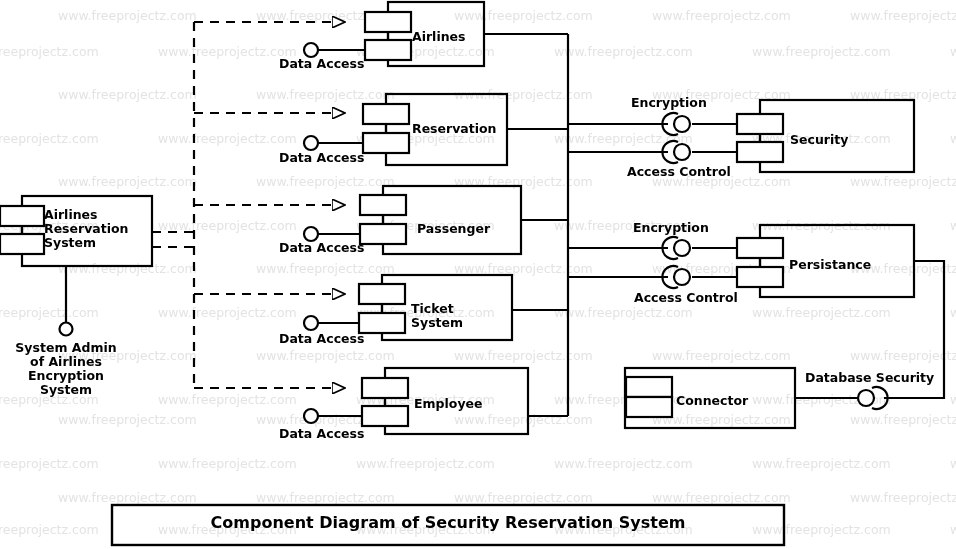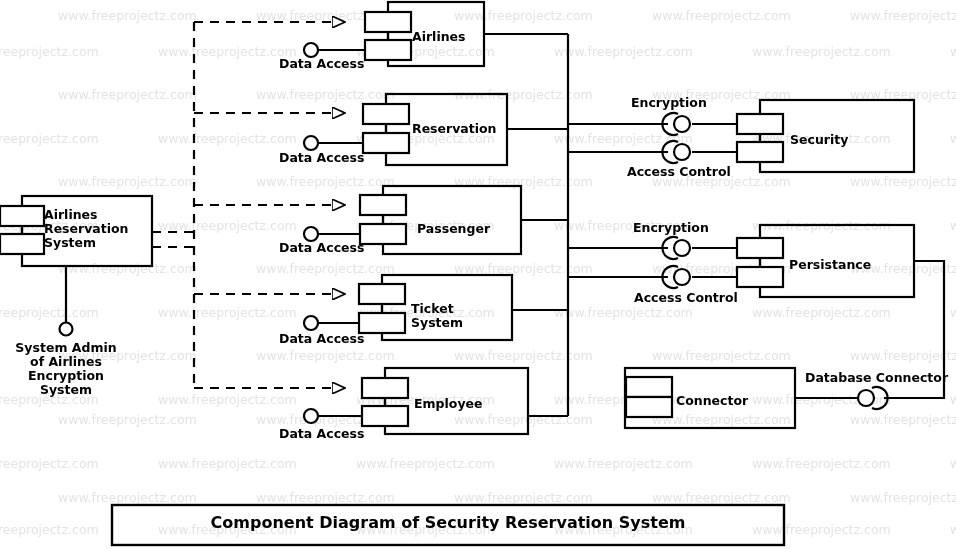--- a/index.html
+++ b/index.html
@@ -248,16 +248,16 @@
 
   <div class="lbl" style="left:631px;top:96px;">Encryption</div>
   <div class="lbl" style="left:627px;top:165px;">Access Control</div>
   <div class="lbl" style="left:790px;top:133px;">Security</div>
 
   <div class="lbl" style="left:633px;top:221px;">Encryption</div>
   <div class="lbl" style="left:634px;top:291px;">Access Control</div>
   <div class="lbl" style="left:789px;top:258px;">Persistance</div>
 
   <div class="lbl" style="left:676px;top:394px;">Connector</div>
-  <div class="lbl" style="left:805px;top:371px;">Database Connector</div>
+  <div class="lbl" style="left:805px;top:371px;">Database Security</div>
 
   <div class="lbl ctr title-text" style="left:112px;top:516px;width:672px;">Component Diagram of Security Reservation System</div>
 </div>
 
 </body></html>

